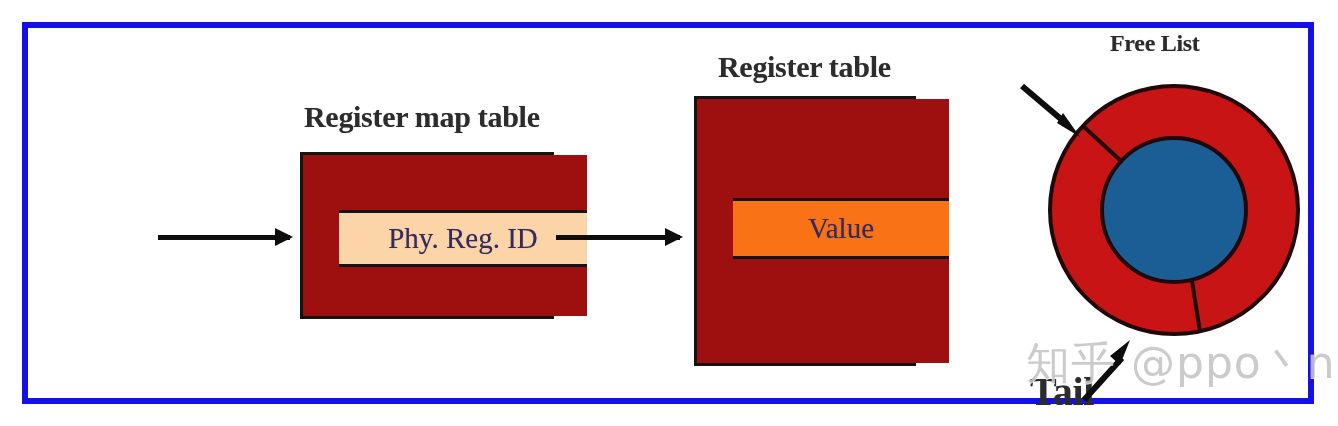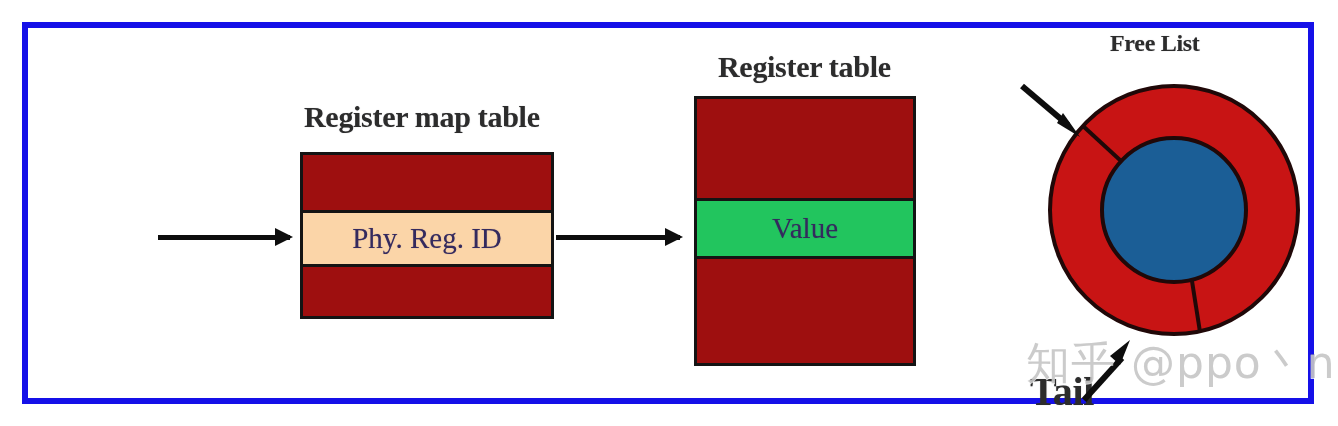--- a/index.html
+++ b/index.html
@@ -51,20 +51,21 @@
     position: absolute;
     box-sizing: border-box;
     border: 3px solid #141414;
     background: #9e0f0f;
     display: flex;
     flex-direction: column;
   }
   .stack .cell {
     box-sizing: border-box;
     width: 100%;
+    margin-left: 36px;
   }
   .cell.red   { background: #9e0f0f; }
   .cell.hl    {
     display: flex;
     align-items: center;
     justify-content: center;
     border-top: 3px solid #141414;
     border-bottom: 3px solid #141414;
   }
   .cell.hl .cell-text {
@@ -79,21 +80,21 @@
     left: 300px; top: 152px; width: 254px; height: 167px;
   }
   #box-regmap .c-top    { height: 55px; }
   #box-regmap .c-mid    { height: 57px; background: #fbd5a8; }
   #box-regmap .c-bot    { flex: 1; }
 
   #box-regfile {
     left: 694px; top: 96px; width: 222px; height: 270px;
   }
   #box-regfile .c-top   { height: 99px; }
-  #box-regfile .c-mid   { height: 61px; background: #22c55e; }
+  #box-regfile .c-mid   { height: 61px; background: #f97316; }
   #box-regfile .c-bot   { flex: 1; }
 
   
   .h-arrow {
     position: absolute;
     height: 5px;
     background: #0d0d0d;
   }
   .h-arrow::after {
     content: "";

